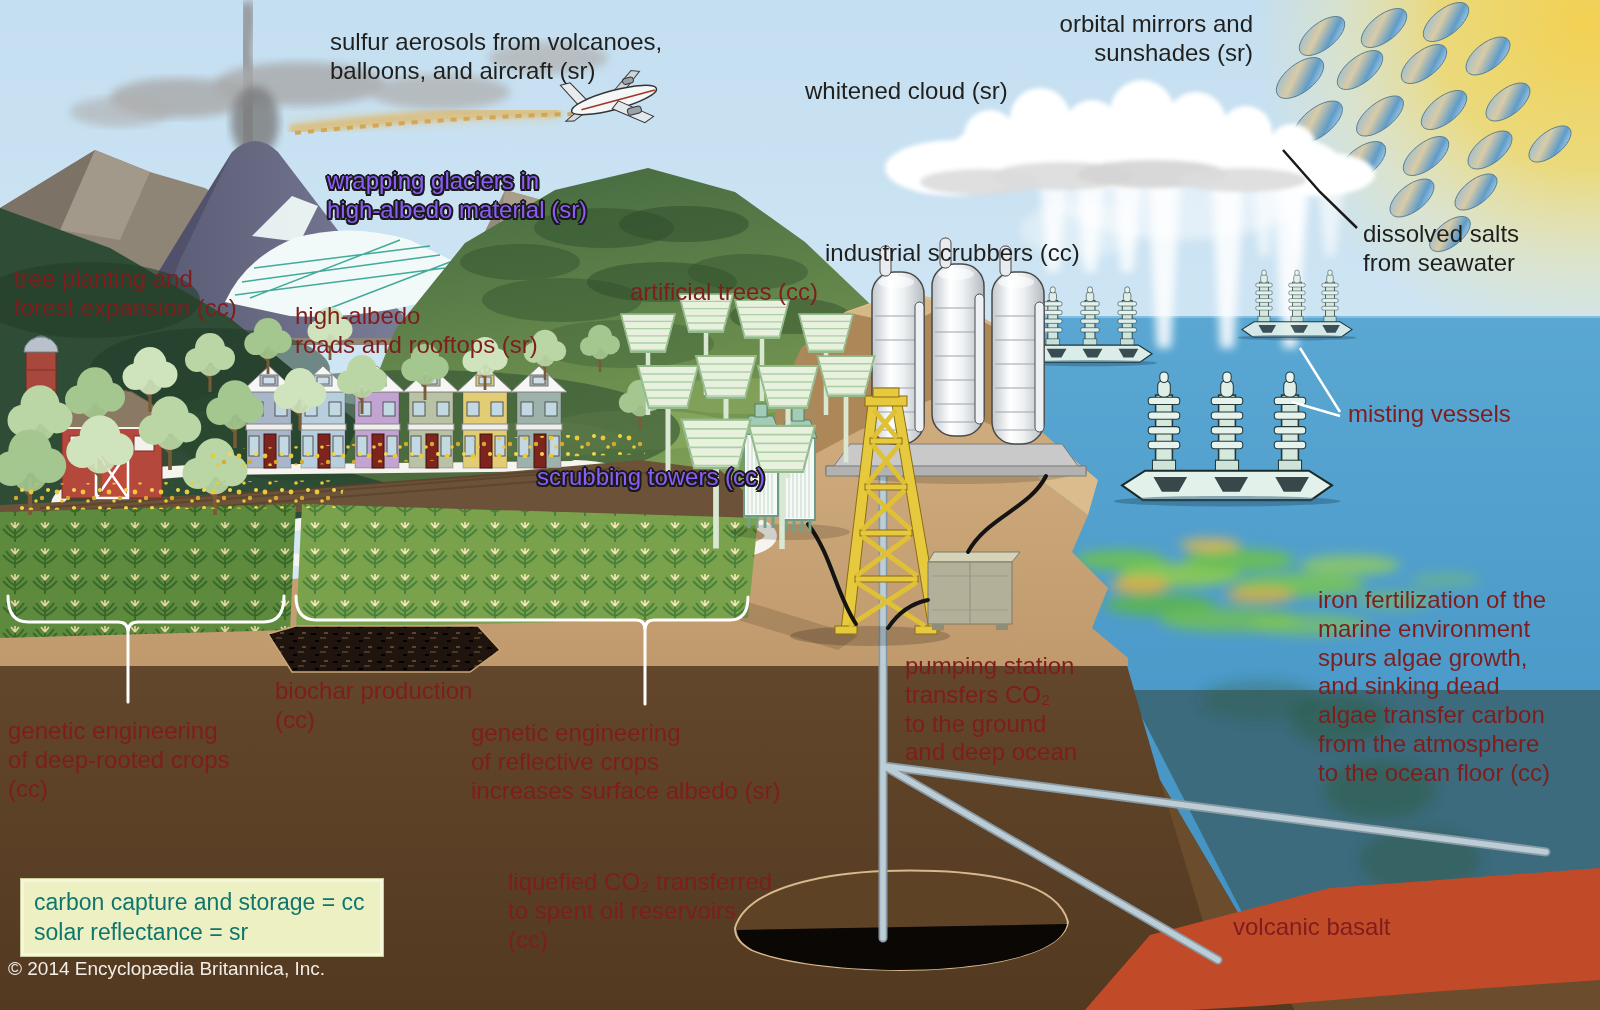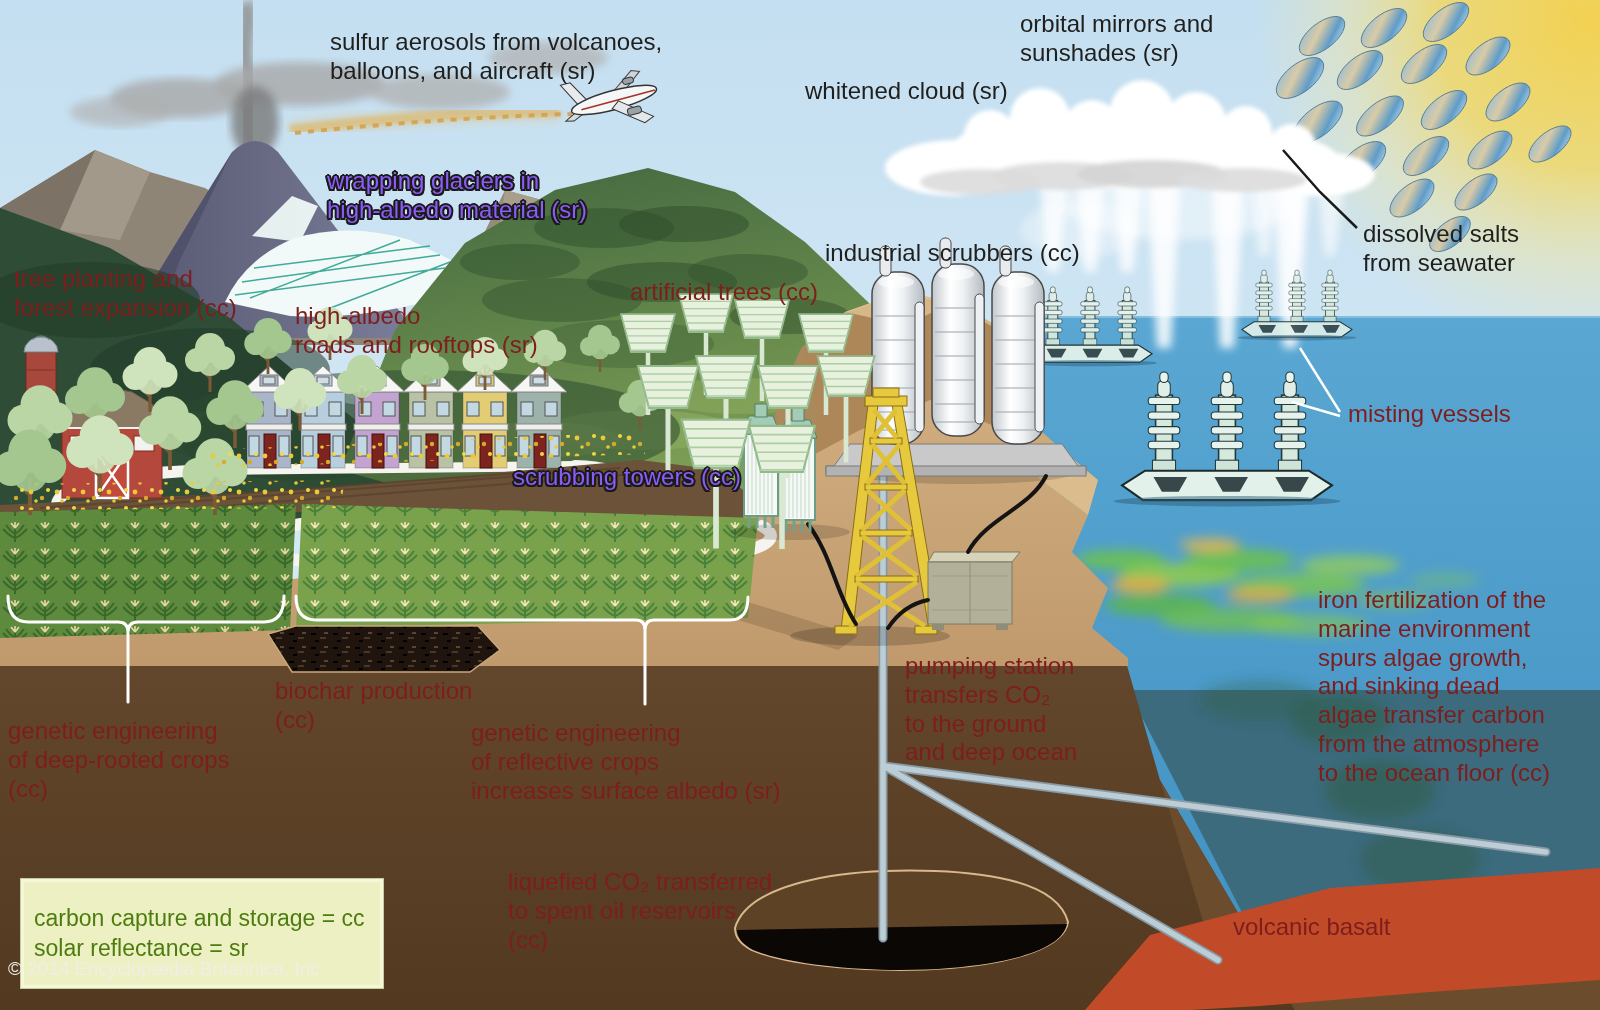--- a/index.html
+++ b/index.html
@@ -4,23 +4,23 @@
 <style>
   html,body{margin:0;padding:0;background:#fff}
   #stage{position:relative;width:1600px;height:1010px;overflow:hidden;font-family:"Liberation Sans",sans-serif}
   #scene{position:absolute;left:0;top:0}
   .lbl{position:absolute;font-size:24px;line-height:1.2;white-space:pre-line;pointer-events:none}
   .dark{color:#1f1f1d}
   .light{color:#7f1d1d}
   .outline{color:#8b5cf6;text-shadow:2px 0 0 #1a1a1a,-2px 0 0 #1a1a1a,0 2px 0 #1a1a1a,0 -2px 0 #1a1a1a,
     1.5px 1.5px 0 #1a1a1a,-1.5px -1.5px 0 #1a1a1a,1.5px -1.5px 0 #1a1a1a,-1.5px 1.5px 0 #1a1a1a}
   .center{}
-  .right{}
+  .right{text-align:right}
   #legend{position:absolute;left:20px;top:878px;width:336px;background:#edf0c2;border:1px solid #c9cd9c;
-    box-shadow:inset 0 0 0 3px #f5f7da;padding:24px 13px;font-size:23px;line-height:1.32;color:#4d7c0f}
+    box-shadow:inset 0 0 0 3px #f5f7da;padding:8px 13px;font-size:23px;line-height:1.32;color:#0f766e}
   #copyright{position:absolute;left:8px;top:958px;font-size:19px;color:#f2ede6}
 </style>
 </head>
 <body>
 
 <div id="stage">
 <svg id="scene" width="1600" height="1010" viewBox="0 0 1600 1010">
 <defs>
   <linearGradient id="skyGrad" x1="0" y1="0" x2="0" y2="1">
     <stop offset="0" stop-color="#c4dff1"></stop>
@@ -558,21 +558,21 @@
 high-albedo material (sr)</div>
 <div class="lbl light" style="left:14px;top:265px">tree planting and
 forest expansion (cc)</div>
 <div class="lbl light center" style="left:295px;top:302px;width:260px">high-albedo
 roads and rooftops (sr)</div>
 <div class="lbl dark" style="left:825px;top:239px">industrial scrubbers (cc)</div>
 <div class="lbl light" style="left:630px;top:278px">artificial trees (cc)</div>
 <div class="lbl dark" style="left:1363px;top:220px">dissolved salts
 from seawater</div>
 <div class="lbl light" style="left:1348px;top:400px">misting vessels</div>
-<div class="lbl outline" style="left:513px;top:463px">scrubbing towers (cc)</div>
+<div class="lbl outline" style="left:537px;top:463px">scrubbing towers (cc)</div>
 <div class="lbl light" style="left:1318px;top:586px">iron fertilization of the
 marine environment
 spurs algae growth,
 and sinking dead
 algae transfer carbon
 from the atmosphere
 to the ocean floor (cc)</div>
 <div class="lbl light" style="left:905px;top:652px">pumping station
 transfers CO₂
 to the ground

